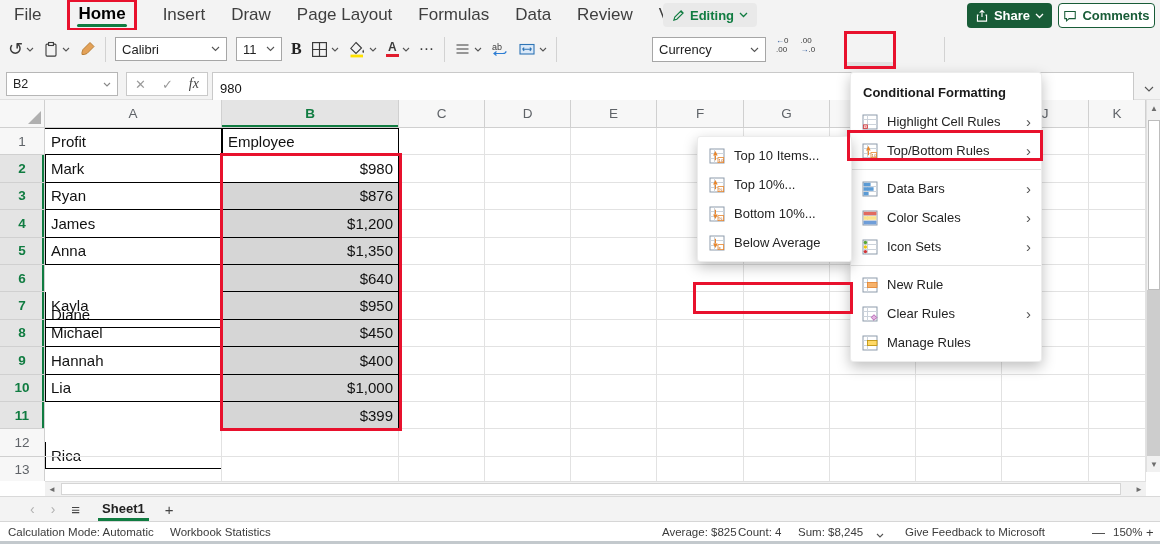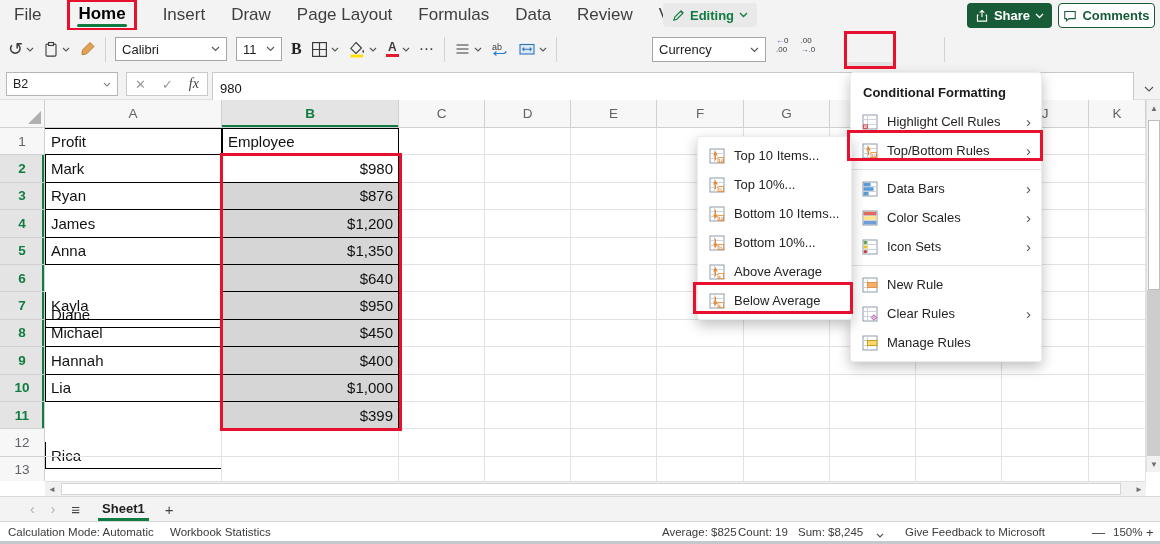--- a/index.html
+++ b/index.html
@@ -549,21 +549,21 @@
     <span class="nav2">›</span>
     <span class="ham">≡</span>
     <span class="sheet-tab">Sheet1</span>
     <span class="add-sheet">+</span>
   </div>
 
   <div class="statusbar">
     <span class="it" style="left:8px">Calculation Mode: Automatic</span>
     <span class="it" style="left:170px">Workbook Statistics</span>
     <span class="it" style="left:662px">Average: $825</span>
-    <span class="it" style="left:738px">Count: 19</span>
+    <span class="it" style="left:738px">Count: 4</span>
     <span class="it" style="left:798px">Sum: $8,245</span>
     <span class="it" style="left:876px;top:6px">
       <svg class="chev-svg" width="8" height="5" viewBox="0 0 8 5">
           <path d="M1 1l3 3 3-3" fill="none" stroke="#555" stroke-width="1.1"></path>
         </svg>
     </span>
     <span class="it" style="left:905px">Give Feedback to Microsoft</span>
     <span class="it" style="left:1092px;top:3px;font-size:13px">—</span>
     <span class="it" style="left:1113px">150%</span>
     <span class="it" style="left:1146px;top:3px;font-size:13px">+</span>
@@ -678,45 +678,23 @@
           </svg></span>
         <span>Top 10%...</span>
       </div>
       <div class="mitem">
         <span class="micon"><svg width="16" height="16" viewBox="0 0 16 16">
             <rect x="1" y="1" width="14" height="14" fill="#fff" stroke="#8d9bab" stroke-width="1"></rect>
             <path d="M1 5.5 H15 M1 10.5 H15 M5.5 1 V15" stroke="#ccd3db" stroke-width="1" fill="none"></path>
             <path d="M4.1 8.4 L6.4 13 L8.7 8.4 Z" fill="#e8862c"></path>
             <rect x="5.8" y="3.8" width="1.2" height="4.6" fill="#e8862c"></rect>
             <rect x="9" y="9.6" width="5.6" height="5" fill="#fff" stroke="#e8862c" stroke-width=".8"></rect>
-            <text x="9.6" y="13.8" font-size="4.4" fill="#b35a16">10</text>
-          </svg></span>
-        <span>Bottom 10 Items...</span>
-      </div>
-      <div class="mitem">
-        <span class="micon"><svg width="16" height="16" viewBox="0 0 16 16">
-            <rect x="1" y="1" width="14" height="14" fill="#fff" stroke="#8d9bab" stroke-width="1"></rect>
-            <path d="M1 5.5 H15 M1 10.5 H15 M5.5 1 V15" stroke="#ccd3db" stroke-width="1" fill="none"></path>
-            <path d="M4.1 8.4 L6.4 13 L8.7 8.4 Z" fill="#e8862c"></path>
-            <rect x="5.8" y="3.8" width="1.2" height="4.6" fill="#e8862c"></rect>
-            <rect x="9" y="9.6" width="5.6" height="5" fill="#fff" stroke="#e8862c" stroke-width=".8"></rect>
             <text x="9.6" y="13.8" font-size="4.4" fill="#b35a16">%</text>
           </svg></span>
         <span>Bottom 10%...</span>
-      </div>
-      <div class="mitem">
-        <span class="micon"><svg width="16" height="16" viewBox="0 0 16 16">
-            <rect x="1" y="1" width="14" height="14" fill="#fff" stroke="#8d9bab" stroke-width="1"></rect>
-            <path d="M1 5.5 H15 M1 10.5 H15 M5.5 1 V15" stroke="#ccd3db" stroke-width="1" fill="none"></path>
-            <path d="M4.1 7.6 L6.4 3 L8.7 7.6 Z" fill="#e8862c"></path>
-            <rect x="5.8" y="7.6" width="1.2" height="4.6" fill="#e8862c"></rect>
-            <rect x="9" y="9.6" width="5.6" height="5" fill="#fff" stroke="#e8862c" stroke-width=".8"></rect>
-            <text x="9.6" y="13.8" font-size="4.4" fill="#b35a16">x̄</text>
-          </svg></span>
-        <span>Above Average</span>
       </div>
       <div class="mitem">
         <span class="micon"><svg width="16" height="16" viewBox="0 0 16 16">
             <rect x="1" y="1" width="14" height="14" fill="#fff" stroke="#8d9bab" stroke-width="1"></rect>
             <path d="M1 5.5 H15 M1 10.5 H15 M5.5 1 V15" stroke="#ccd3db" stroke-width="1" fill="none"></path>
             <path d="M4.1 8.4 L6.4 13 L8.7 8.4 Z" fill="#e8862c"></path>
             <rect x="5.8" y="3.8" width="1.2" height="4.6" fill="#e8862c"></rect>
             <rect x="9" y="9.6" width="5.6" height="5" fill="#fff" stroke="#e8862c" stroke-width=".8"></rect>
             <text x="9.6" y="13.8" font-size="4.4" fill="#b35a16">x̄</text>
           </svg></span>

